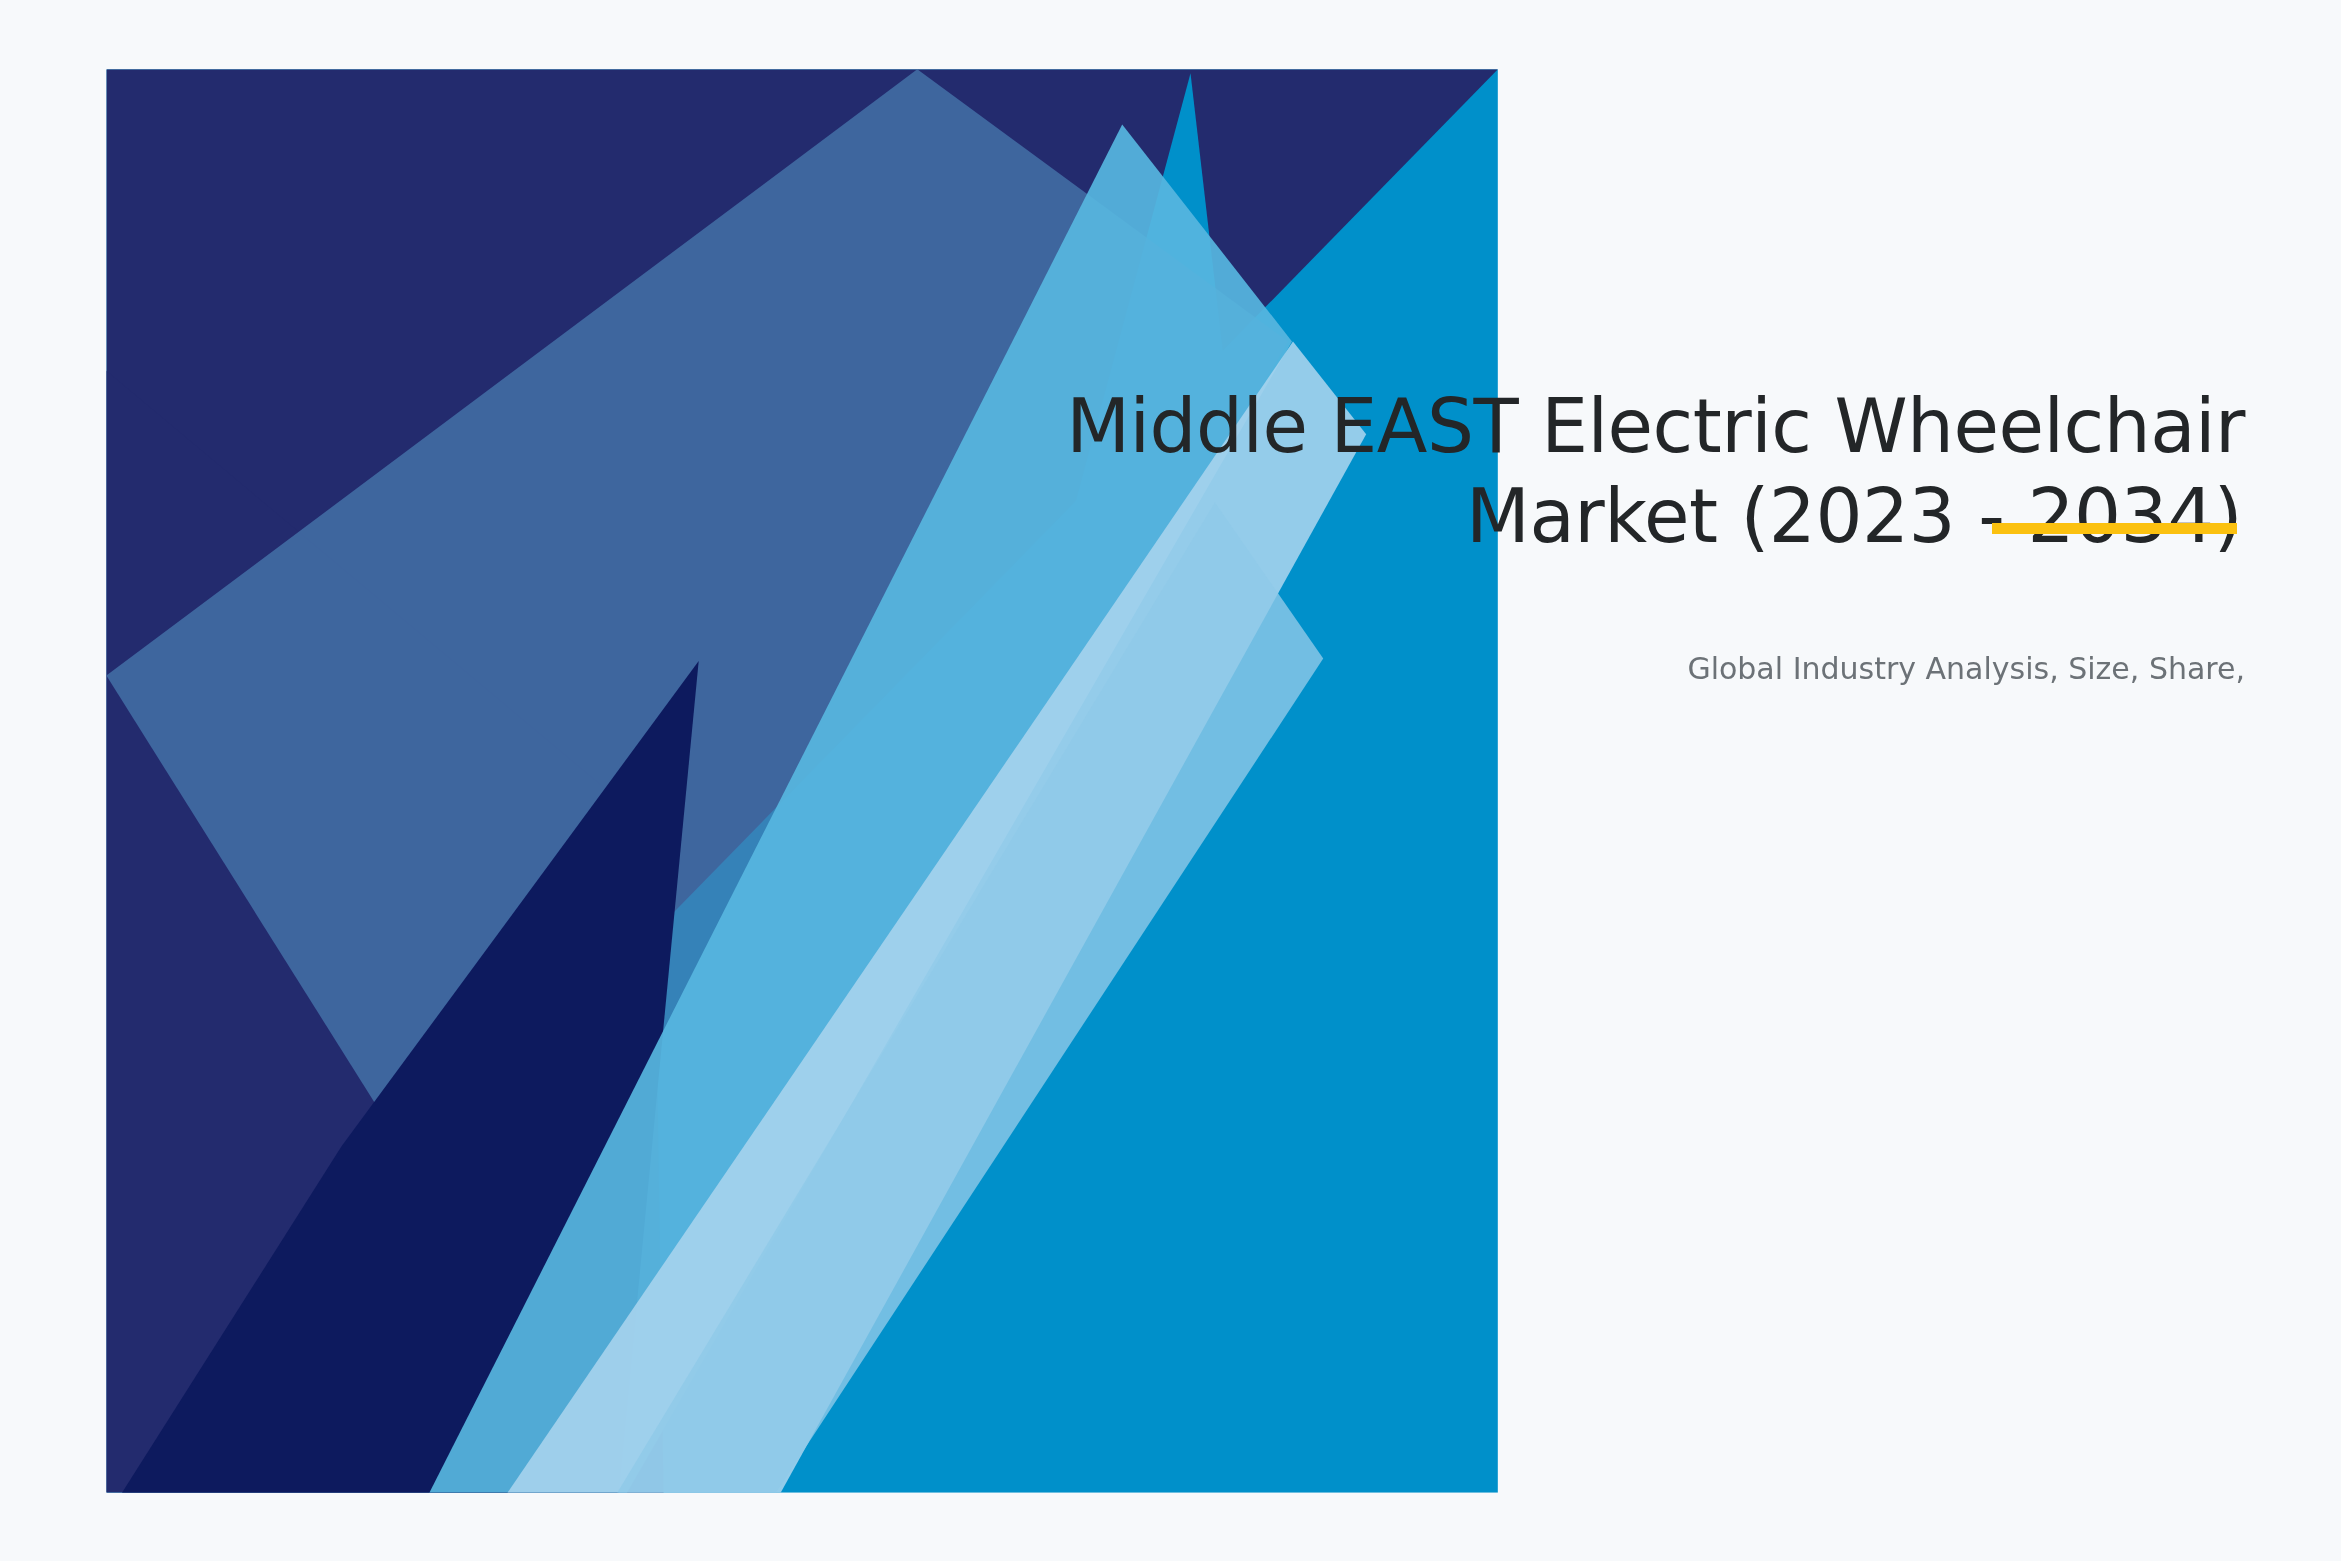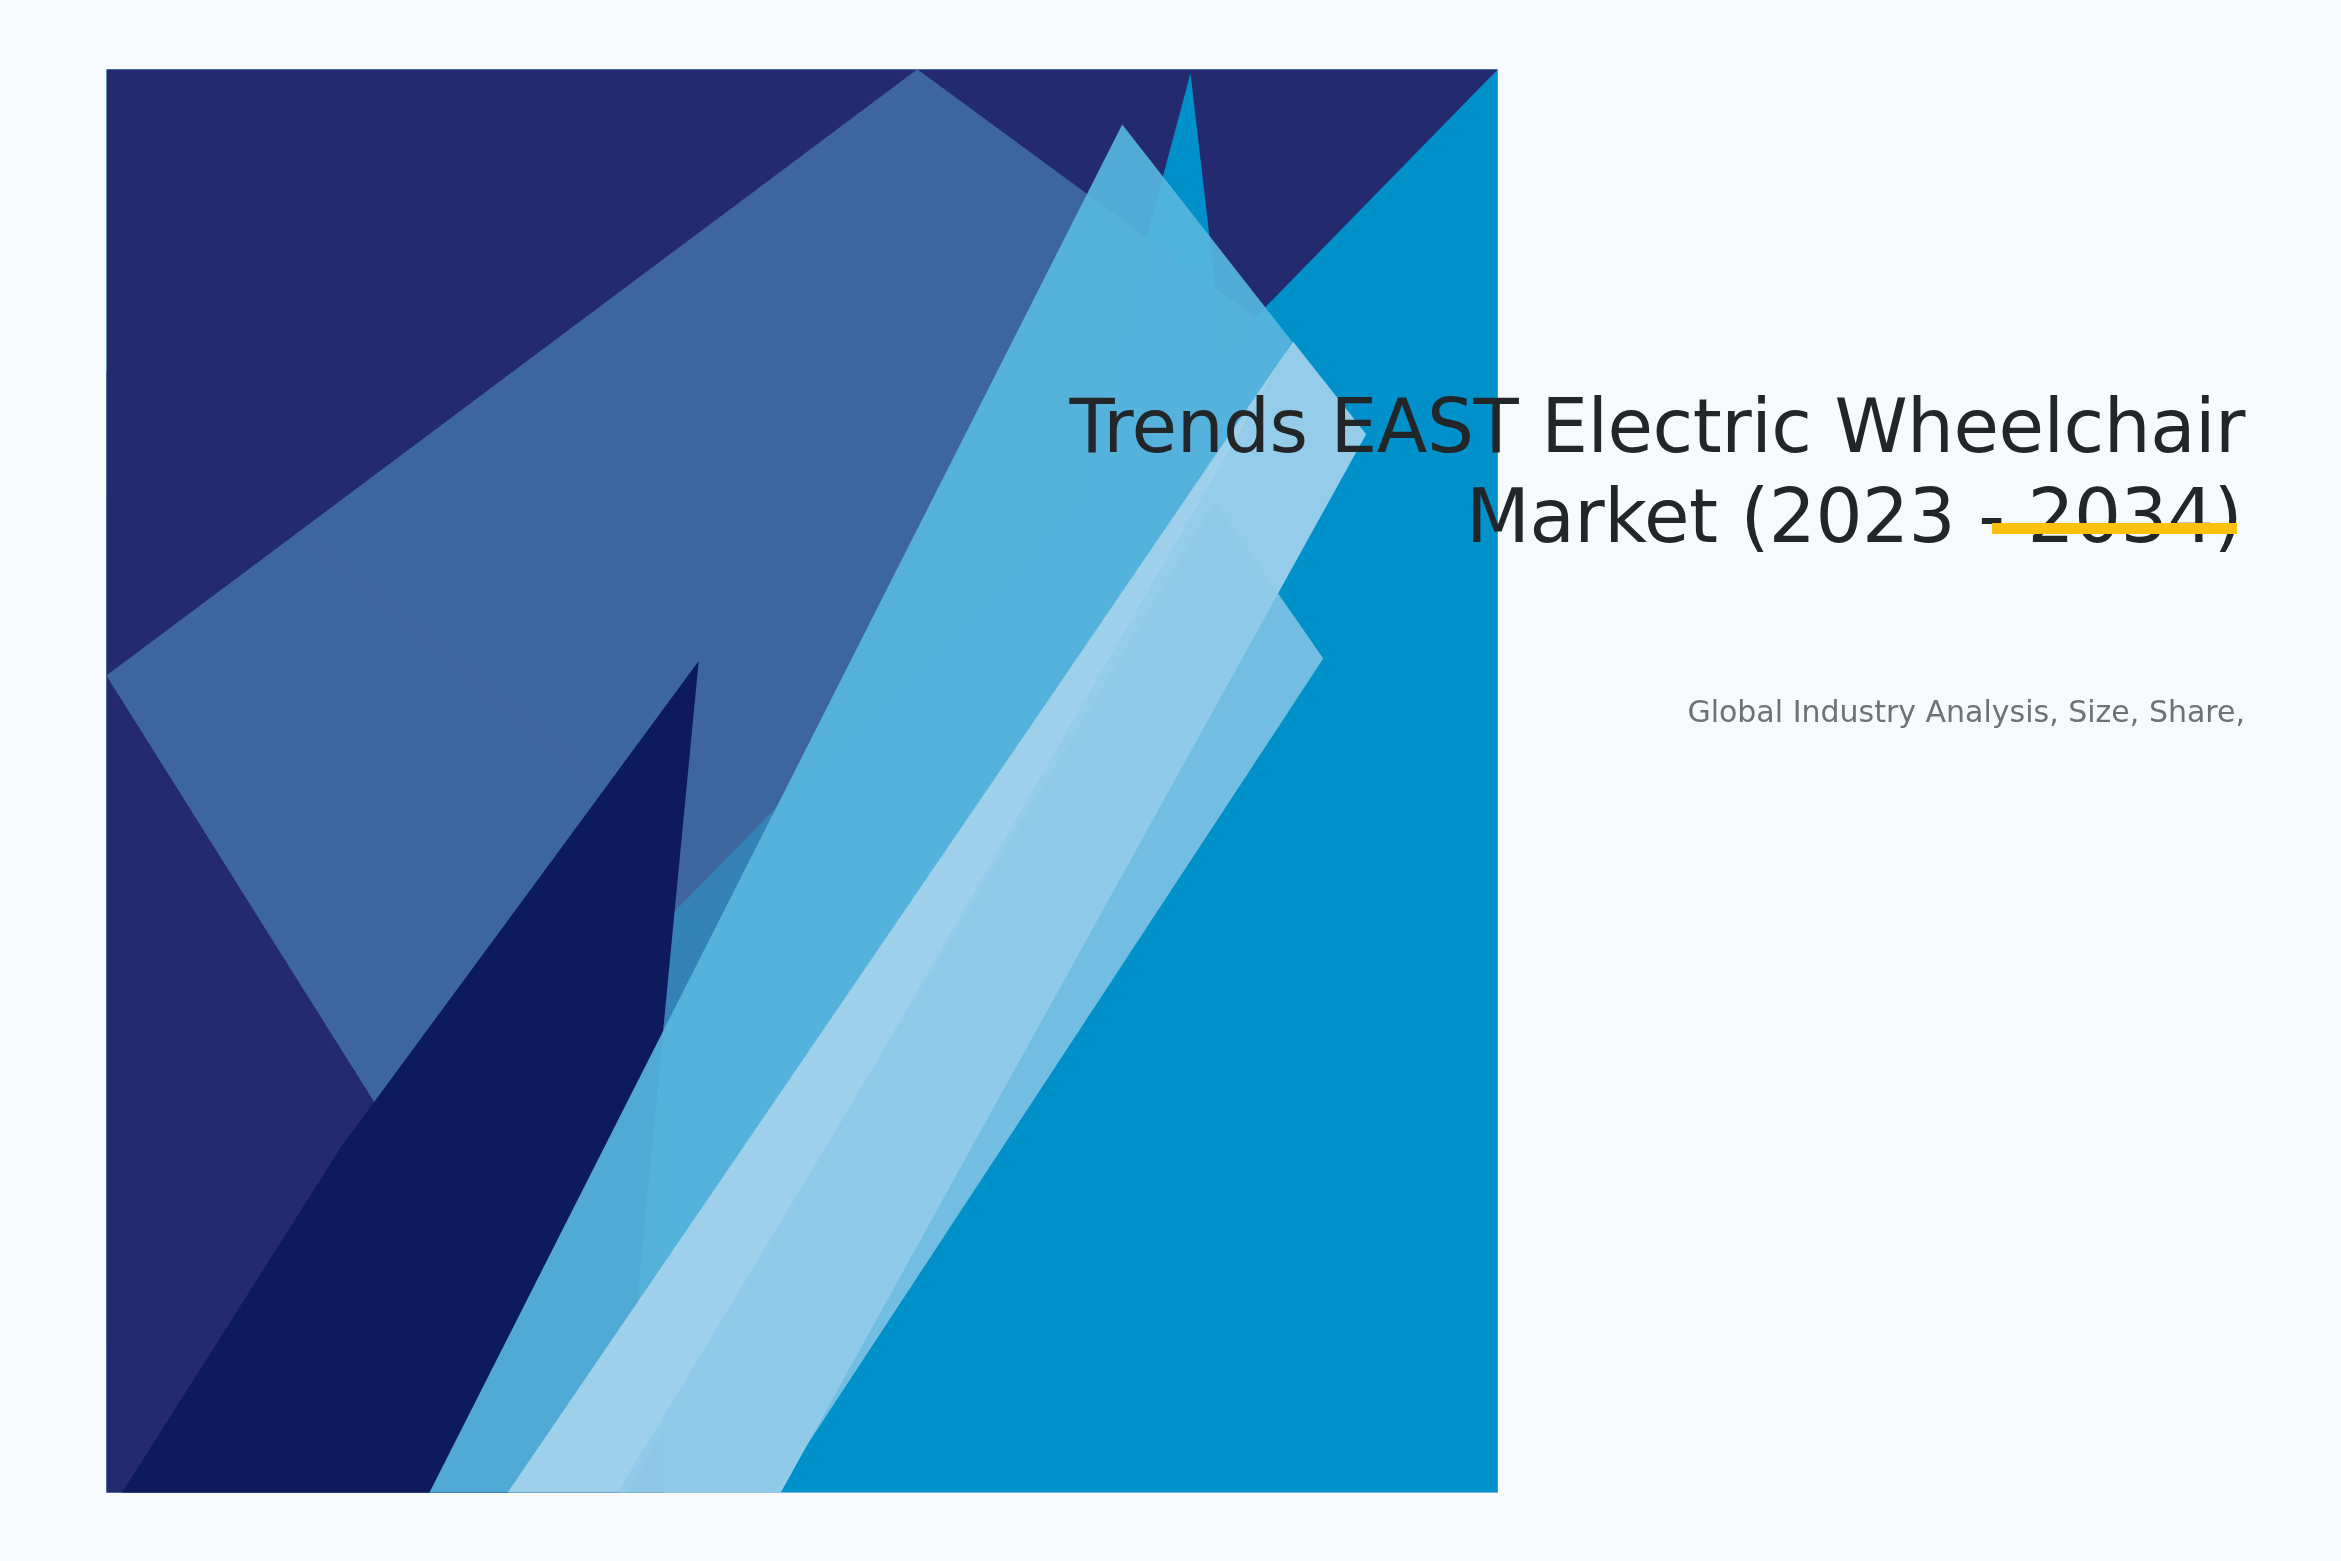--- a/index.html
+++ b/index.html
@@ -54,21 +54,21 @@
     position: absolute;
     left: 1269px;
     top: 649px;
     width: 976px;
     text-align: right;
     font-size: 30px;
     line-height: 1.34;
     color: #6c7277;
     font-weight: 400;
   }
-  .sub-line { display: block; white-space: nowrap; margin-top: 43px; }
+  .sub-line { display: block; white-space: nowrap; }
 </style>
 </head>
 <body>
 
 <div id="page">
 
   <svg id="artwork" viewBox="0 0 4800 3200" preserveAspectRatio="none">
     <defs>
       <clipPath id="artClip">
         <polygon points="218,142 3070,142 3070,3060 218,3060"></polygon>
@@ -91,21 +91,21 @@
 
       <polygon points="2300,255 2648,700 1285,3060 880,3060" fill="#57b6e0" opacity="0.92"></polygon>
 
       <polygon points="2650,700 2800,890 1600,3060 1040,3060" fill="#a8d4ee" opacity="0.88"></polygon>
 
       <polygon points="2490,1030 2712,1350 1590,3060 1265,3060" fill="#8fc9e8" opacity="0.8"></polygon>
     </g>
   </svg>
 
   <div id="text-block">
-    <span class="title-line" id="title-line-1">Trends EAST Electric Wheelchair</span>
+    <span class="title-line" id="title-line-1">Middle EAST Electric Wheelchair</span>
     <span class="title-line" id="title-line-2">Market (2023 - 2034)</span>
   </div>
 
   <div id="title-underline"></div>
 
   <div id="subtitle">
     <span class="sub-line">Global Industry Analysis, Size, Share,</span>
   </div>
 
 </div>

